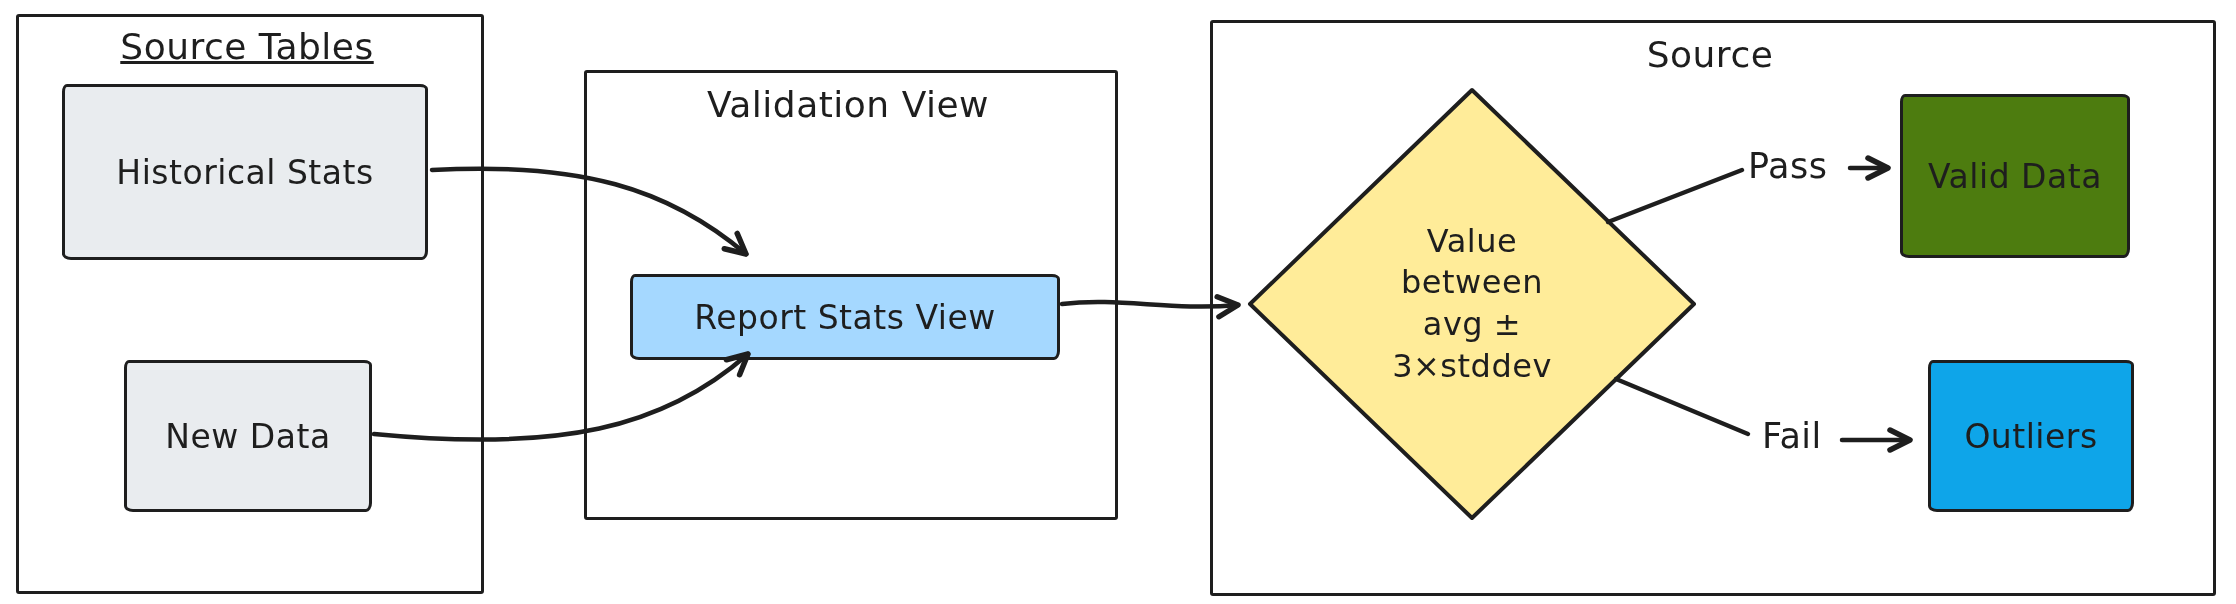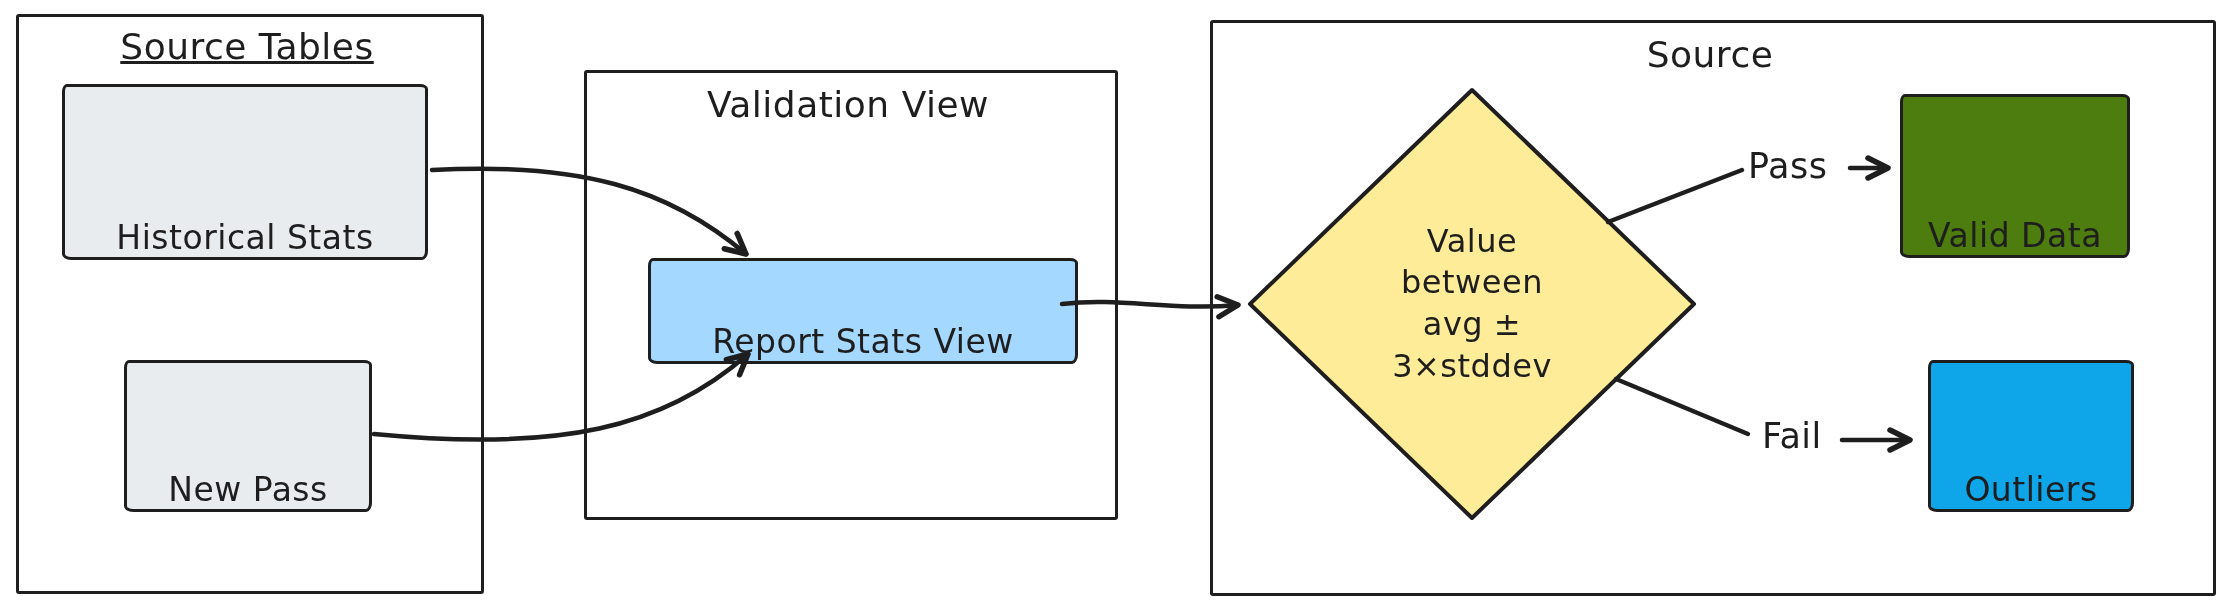--- a/index.html
+++ b/index.html
@@ -21,21 +21,21 @@
   .frame-title {
     position: absolute;
     text-align: center;
     font-size: 36px;
     font-weight: 500;
     letter-spacing: 0.5px;
   }
   .node {
     position: absolute;
     display: flex;
-    align-items: flex-end;
+    align-items: center;
     justify-content: center;
     border: 3.5px solid #1e1e1e;
     border-radius: 5px 8px 6px 9px / 8px 5px 9px 6px;
     font-size: 33px;
     font-weight: 500;
     letter-spacing: 0.5px;
     text-align: center;
     box-sizing: border-box;
   }
   .gray  { background: #e9ecef; }
@@ -75,27 +75,27 @@
 <div class="stage">
 
   <div class="frame" style="left:16px; top:14px; width:462px; height:574px;"></div>
   <div class="frame-title" style="left:16px; top:26px; width:462px;text-decoration:underline;">Source Tables</div>
 
   <div class="node gray" style="left:62px; top:84px; width:366px; height:176px;">
     <span>Historical Stats</span>
   </div>
 
   <div class="node gray" style="left:124px; top:360px; width:248px; height:152px;">
-    <span>New Pass</span>
+    <span>New Data</span>
   </div>
 
   <div class="frame" style="left:584px; top:70px; width:528px; height:444px;"></div>
   <div class="frame-title" style="left:584px; top:84px; width:528px;">Validation View</div>
 
-  <div class="node blue" style="left:630px; top:258px; width:430px; height:106px;margin-left:18px;">
+  <div class="node blue" style="left:630px; top:274px; width:430px; height:86px;">
     <span>Report Stats View</span>
   </div>
 
   <div class="frame" style="left:1210px; top:20px; width:1000px; height:570px;"></div>
   <div class="frame-title" style="left:1210px; top:34px; width:1000px;">Source</div>
 
   <div class="node green" style="left:1900px; top:94px; width:230px; height:164px;">
     <span>Valid Data</span>
   </div>
 

